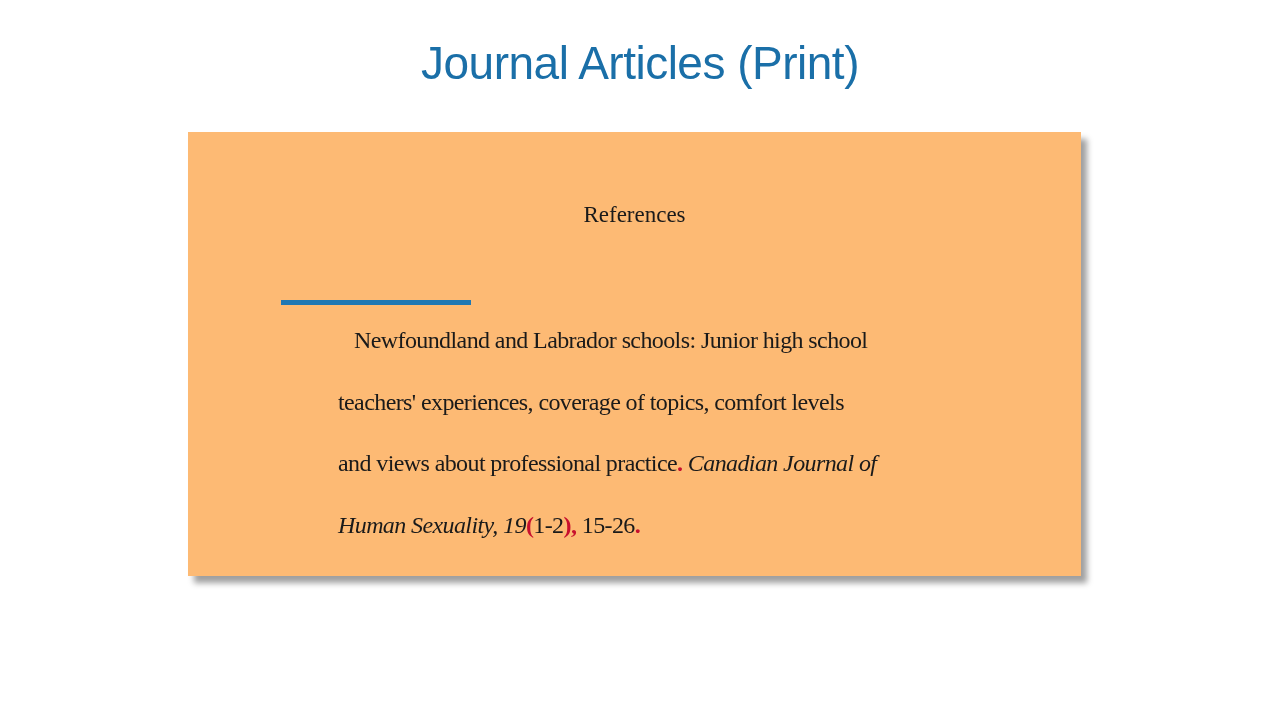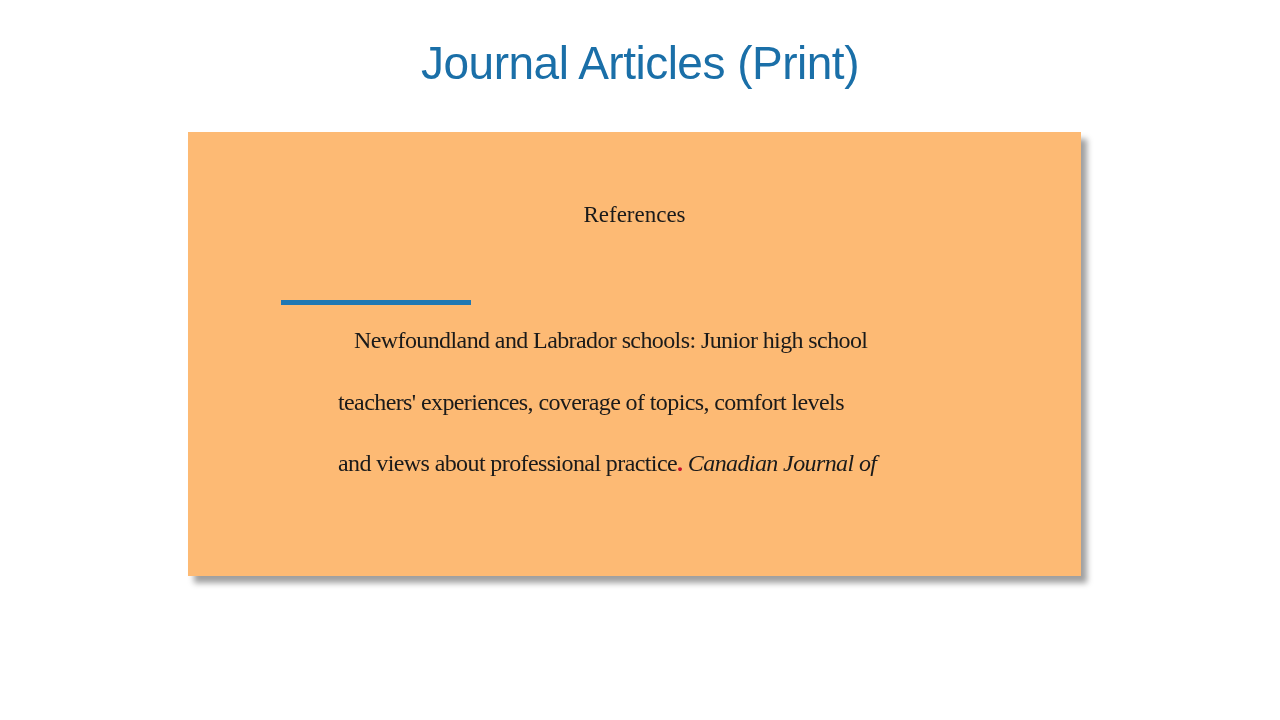--- a/index.html
+++ b/index.html
@@ -40,13 +40,16 @@
 
   <div class="underline-bar" style="background: rgb(31, 120, 180);"></div>
 
   <div class="line" style="left:166px; top:195px;">Newfoundland and Labrador schools: Junior high school</div>
   <div class="line" style="left:150px; top:257px;">teachers' experiences, coverage of topics, comfort levels</div>
 
   <div class="line" style="left:150px; top:318px;text-align:center;">
     <span>and views about professional practice</span><span class="hl red" style="color: rgb(200, 16, 46);">.</span><span class="it"> Canadian Journal of</span>
   </div>
 
+  <div class="line" style="left:150px; top:380px;">
+    <span class="it">Human Sexuality, </span><span class="it">19</span><span class="hl red" style="color: rgb(200, 16, 46);">(</span><span>1-2</span><span class="hl red" style="color: rgb(200, 16, 46);">),</span><span> 15-26</span><span class="hl red" style="color: rgb(200, 16, 46);">.</span>
+  </div>
 </div>
 
 </body></html>

